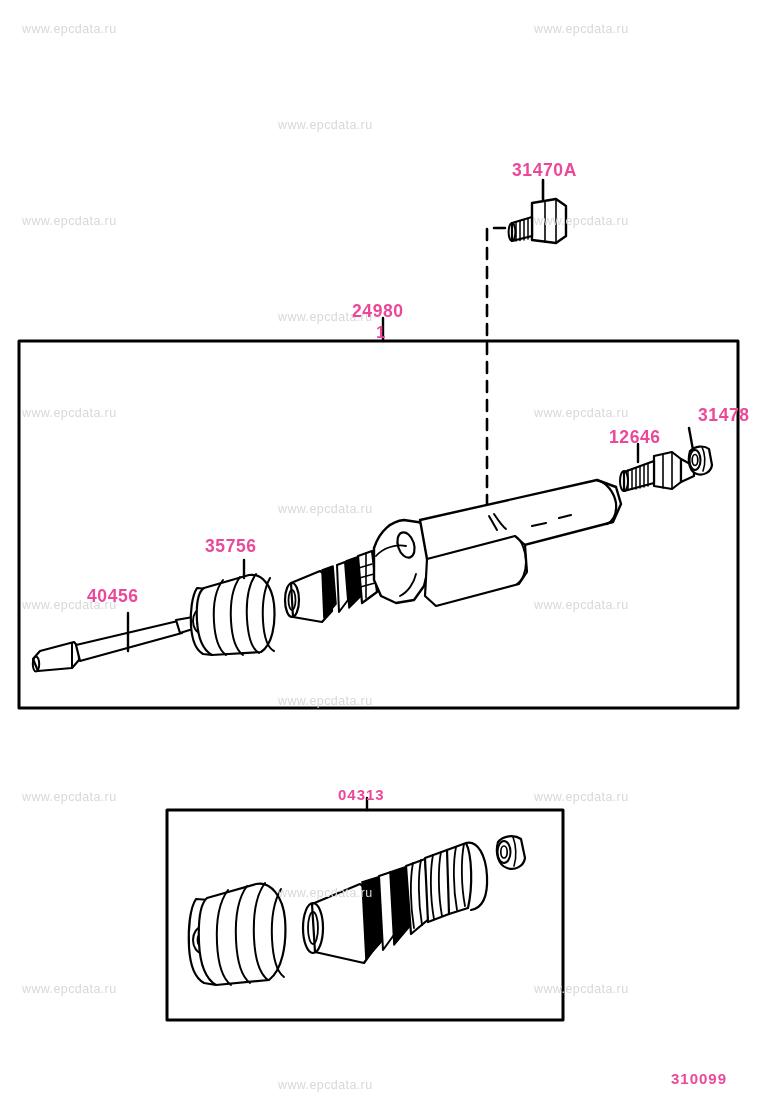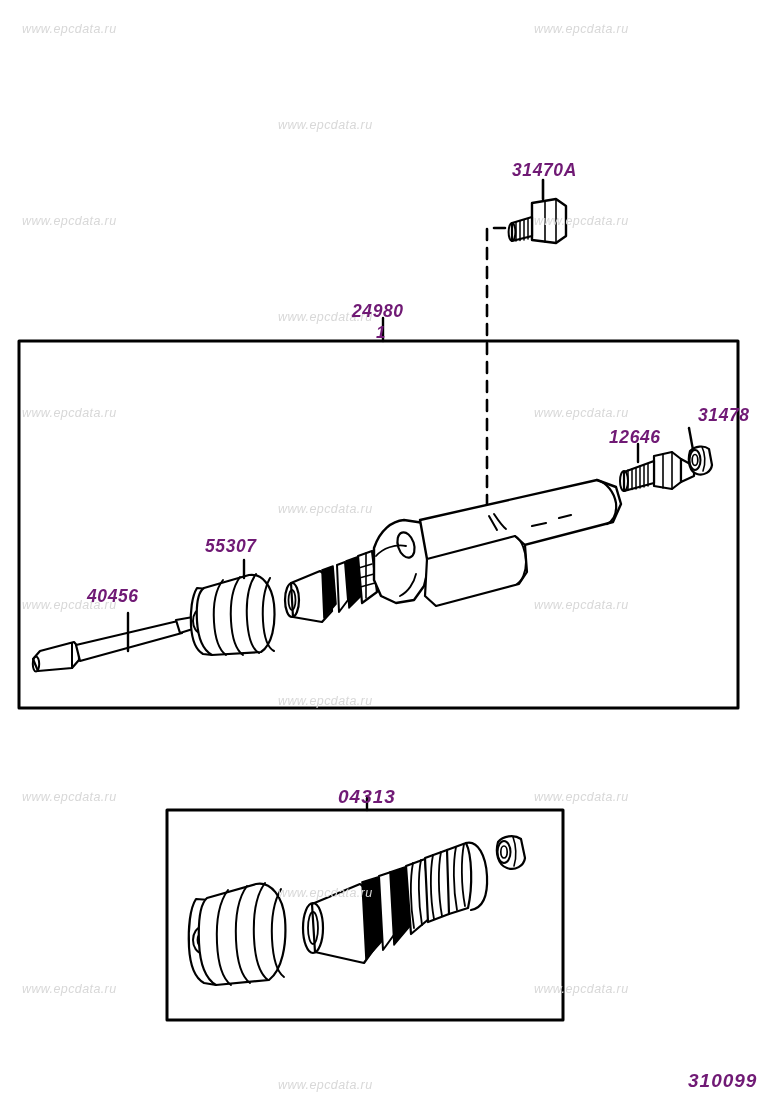--- a/index.html
+++ b/index.html
@@ -1,35 +1,35 @@
 <!DOCTYPE html>
 <html><head>
 <meta charset="utf-8">
 <style>
   html,body{margin:0;padding:0;background:#ffffff;}
   body{
     width:760px;height:1112px;position:relative;overflow:hidden;
     font-family:"Liberation Sans",sans-serif;
     -webkit-font-smoothing:none;
   }
-  #sheet{position:absolute;inset:0;width:760px;height:819px;font-style:italic;}
+  #sheet{position:absolute;inset:0;width:760px;height:819px;}
   .wm-layer{position:absolute;inset:0;pointer-events:none;z-index:5;}
   .wm{
     position:absolute;color:#d8d8d8;font-size:12.5px;letter-spacing:.4px;
     font-family:"Liberation Sans",sans-serif;white-space:nowrap;
   }
   .art{position:absolute;inset:0;z-index:2;}
   .label-layer{position:absolute;inset:0;z-index:8;}
   .lbl{
-    position:absolute;color:#701a75;font-weight:bold;
+    position:absolute;color:#ec4899;font-weight:bold;
     font-family:"Liberation Sans",sans-serif;white-space:nowrap;
   }
   .lbl.part{font-size:17.5px;letter-spacing:.6px;}
   .lbl.qty{font-size:17px;}
-  .lbl.code{font-size:19px;letter-spacing:1px;}
+  .lbl.code{font-size:15px;letter-spacing:1px;}
 </style>
 </head>
 <body>
 
 <div id="sheet">
 
   <div class="wm-layer" id="wmLayer">
       <div class="wm" style="left: 22px; top: 22px; color: rgb(216, 216, 216);">www.epcdata.ru</div>
       <div class="wm" style="left: 534px; top: 22px; color: rgb(216, 216, 216);">www.epcdata.ru</div>
       <div class="wm" style="left: 278px; top: 118px; color: rgb(216, 216, 216);">www.epcdata.ru</div>
@@ -225,25 +225,25 @@
   <div class="label-layer">
 
     <div class="lbl part" style="left:512px;top:160px;">31470A</div>
 
     <div class="lbl part" style="left:352px;top:301px;">24980</div>
 
     <div class="lbl qty" style="left:376px;top:323px;">1</div>
 
     <div class="lbl part" style="left:87px;top:586px;">40456</div>
 
-    <div class="lbl part" style="left:205px;top:536px;">55307</div>
+    <div class="lbl part" style="left:205px;top:536px;">35756</div>
 
     <div class="lbl part" style="left:609px;top:427px;">12646</div>
 
     <div class="lbl part" style="left:668px;top:405px;margin-left:30px;">31478</div>
 
     <div class="lbl code" style="left:338px;top:786px;">04313</div>
 
-    <div class="lbl code" style="left:671px;top:1070px;margin-left:17px;">310099</div>
+    <div class="lbl code" style="left:671px;top:1070px;">310099</div>
 
   </div>
 
 </div>
 
 </body></html>

